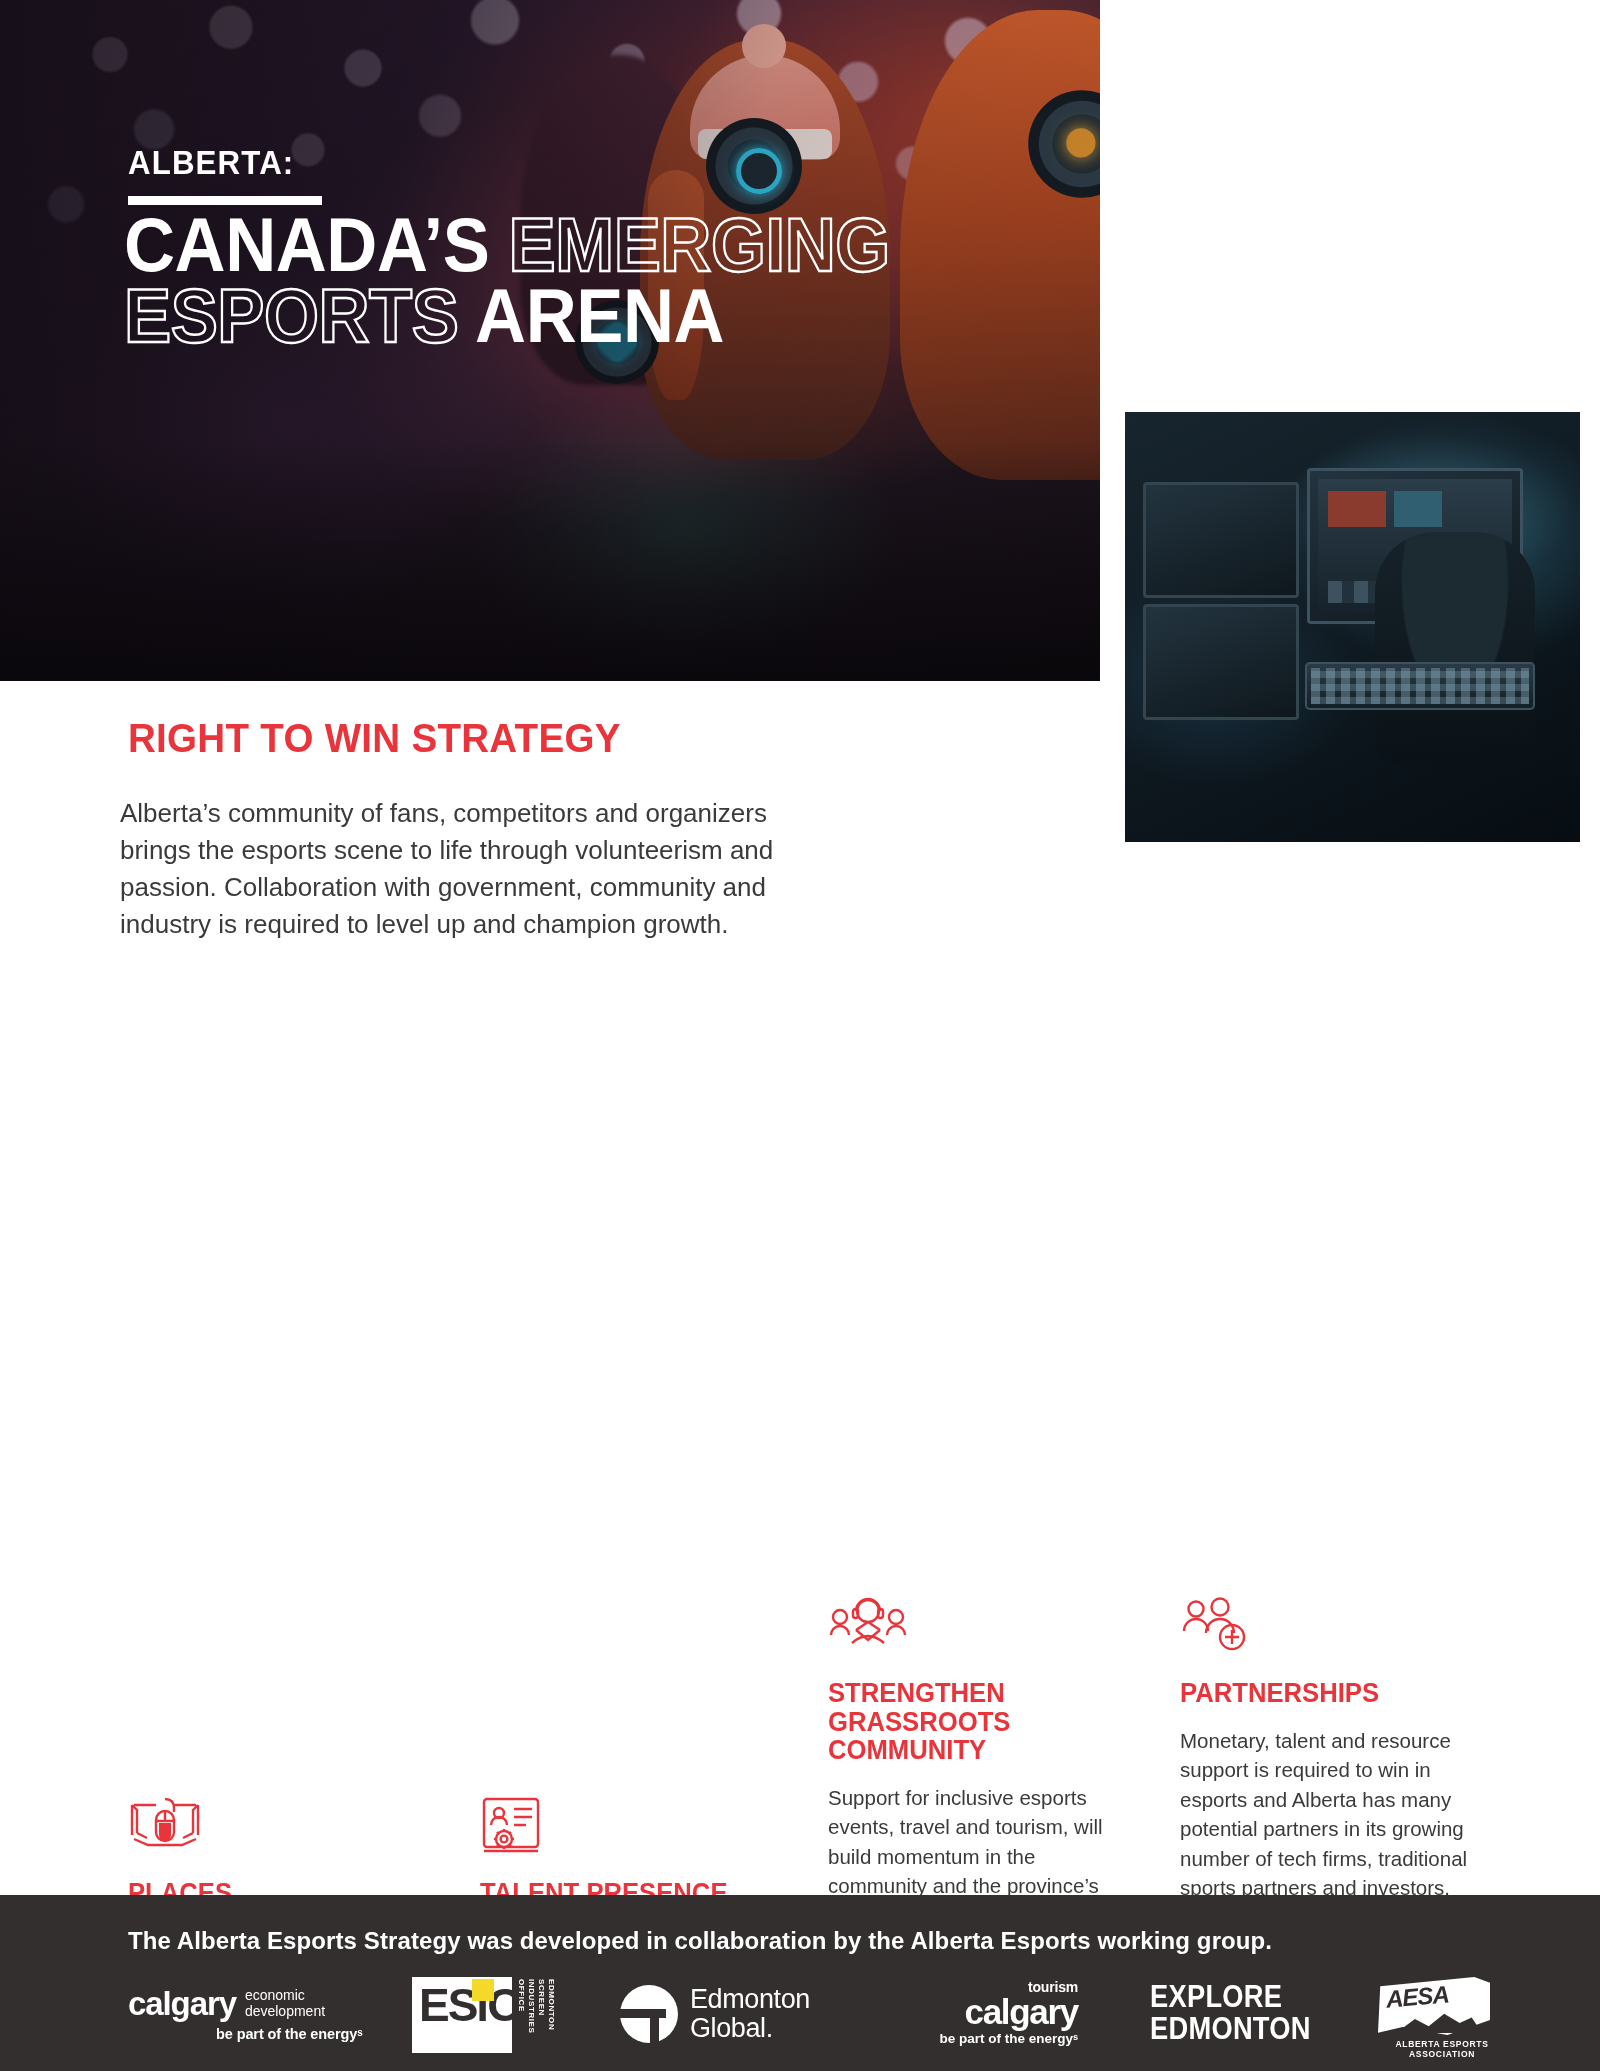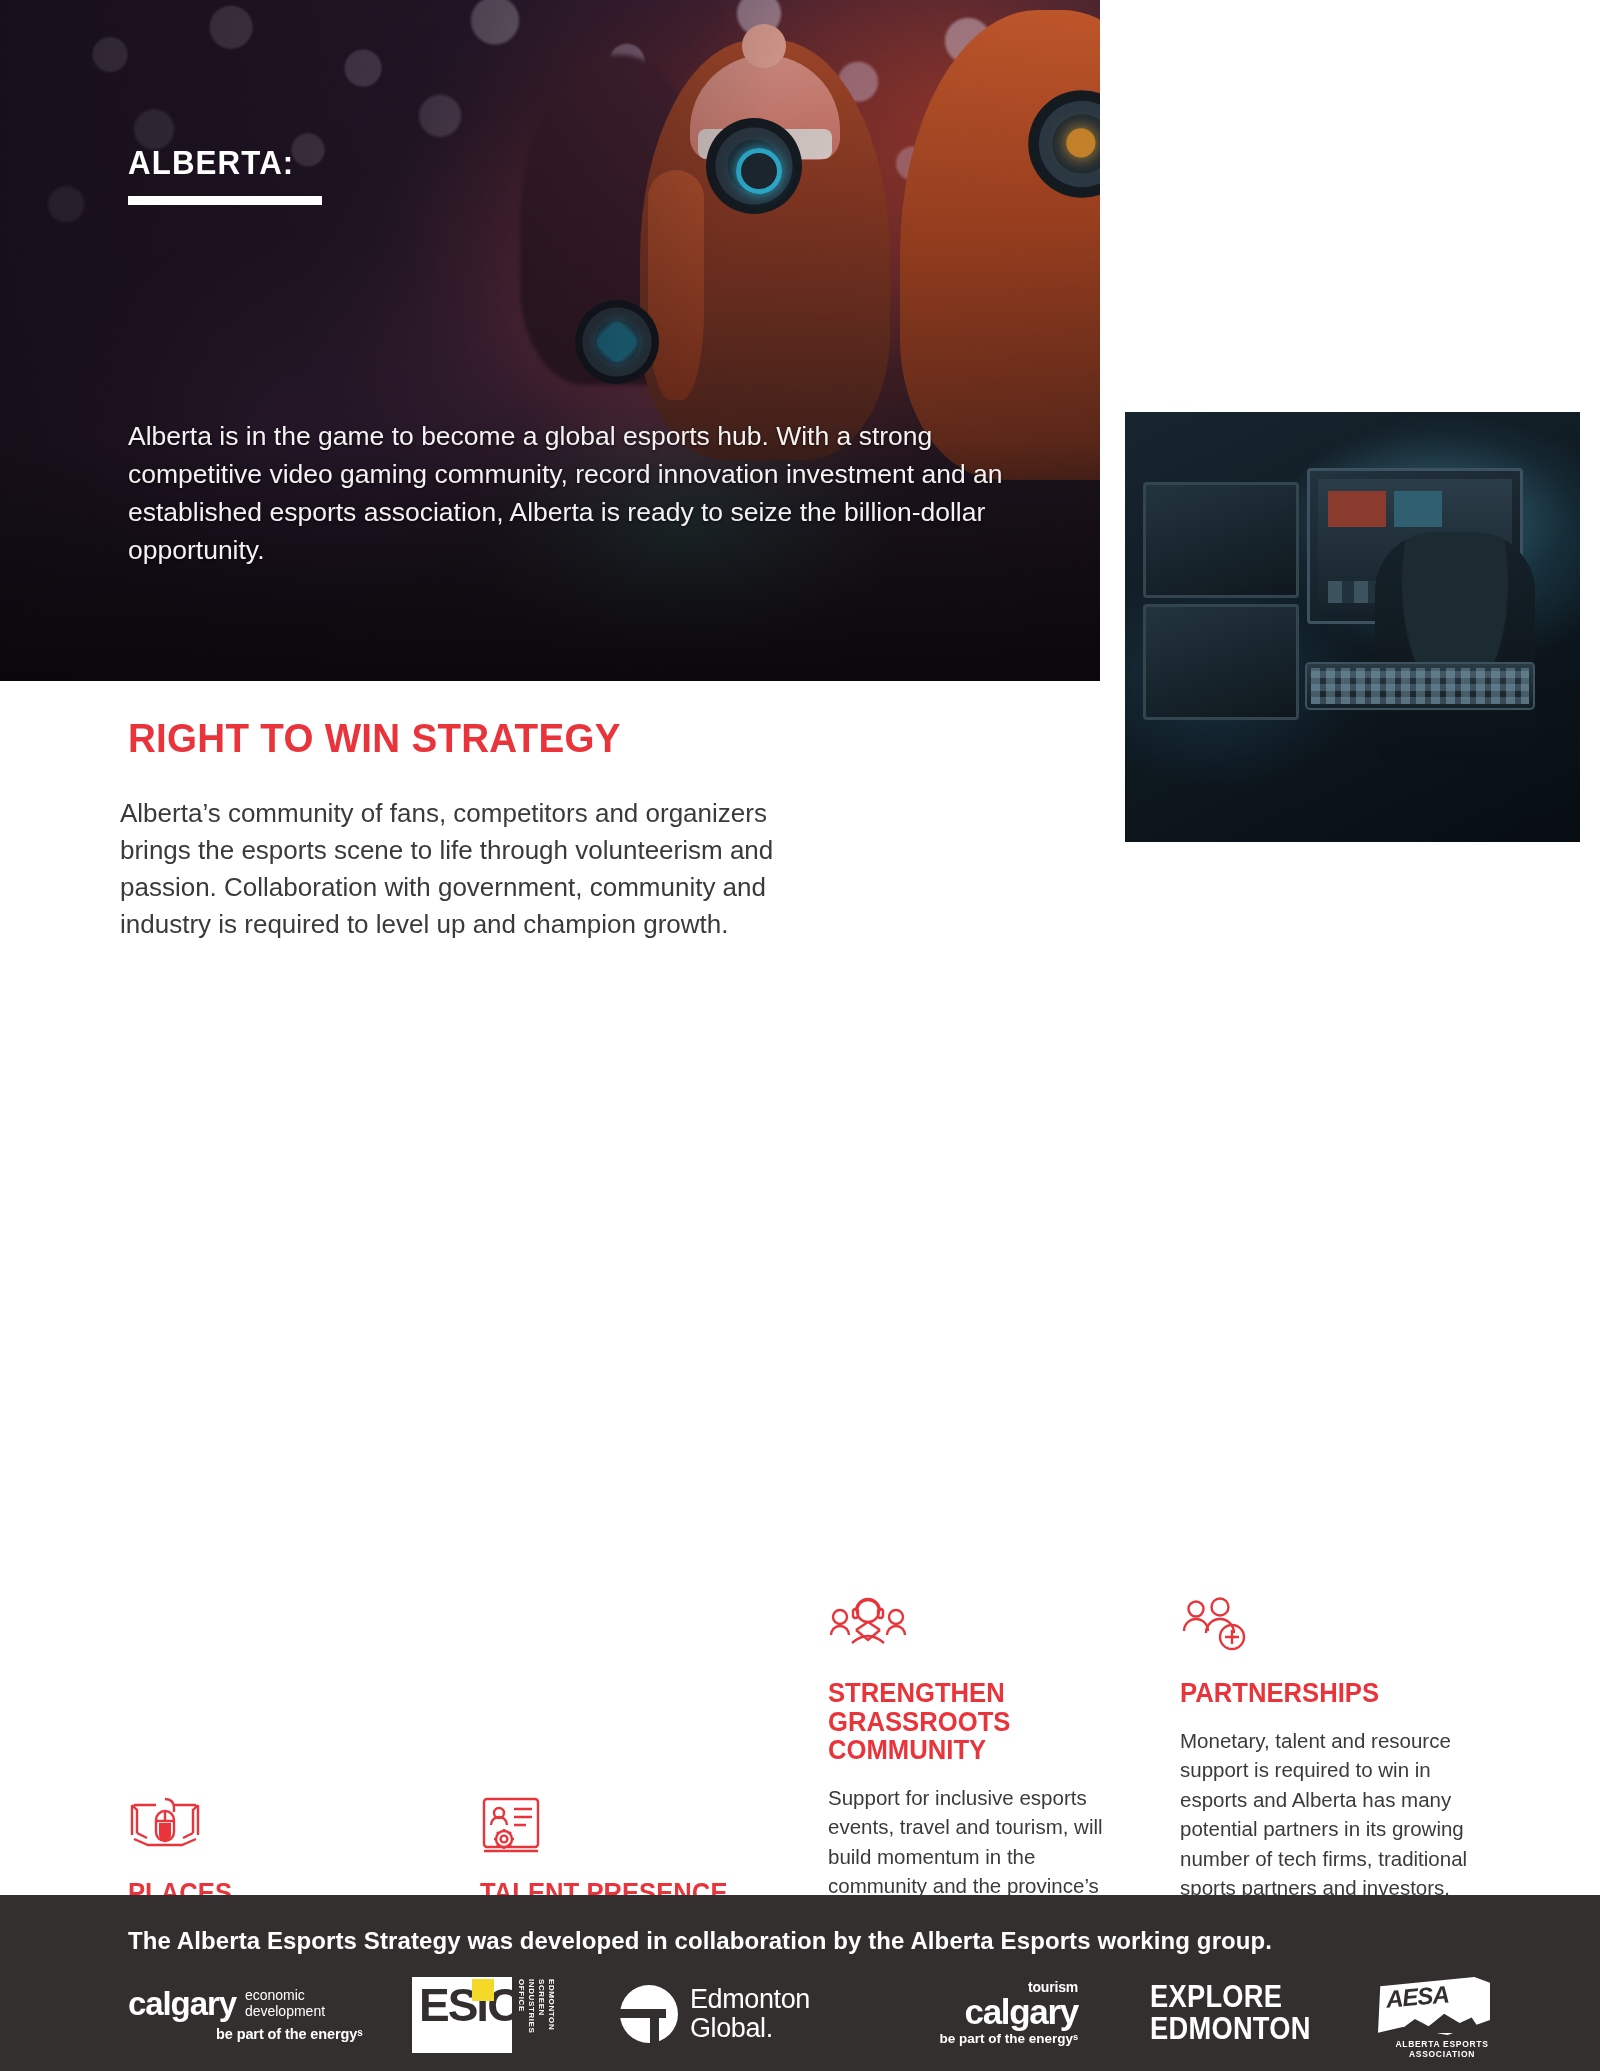--- a/index.html
+++ b/index.html
@@ -214,21 +214,24 @@
         <span class="dot"></span>
       </div>
 
   </div>
   <div class="hero-darken"></div>
   <div class="hero-bottom"></div>
 
   <div class="hero-inner">
     <div class="eyebrow">ALBERTA:</div>
     <div class="eyebrow-rule"></div>
-    <div class="hero-para">Alberta is in the game to become a global esports hub. With a strong competitive video gaming community, record innovation investment and an established esports association, Alberta is ready to seize the billion-dollar opportunity.</div>
+    <div class="headline">
+      <div class="hl-line"><span>CANADA’S </span><span class="hl-outline">EMERGING</span></div>
+      <div class="hl-line"><span class="hl-outline">ESPORTS </span><span>ARENA</span></div>
+    </div>
   </div>
 </div>
 
 <div class="inset-photo">
   <div class="inset-bg"></div>
   <div class="haze"></div>
   <div class="mon m1"></div>
   <div class="mon m2"></div>
   <div class="mon m3">
       <div class="ui">

